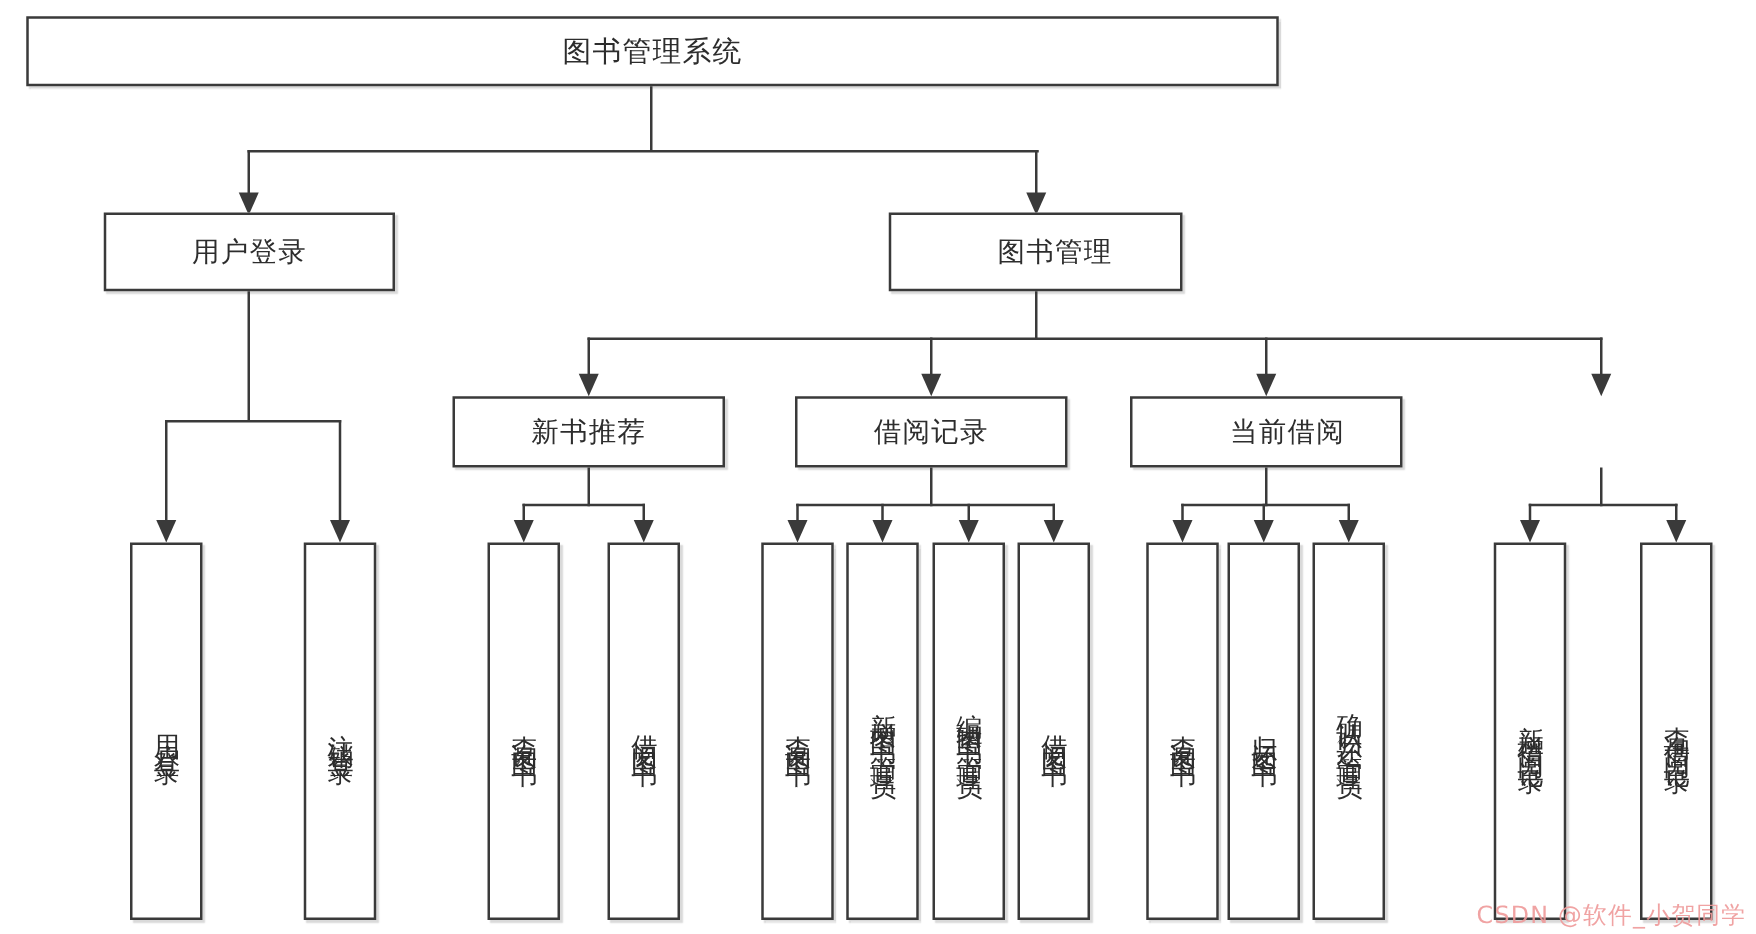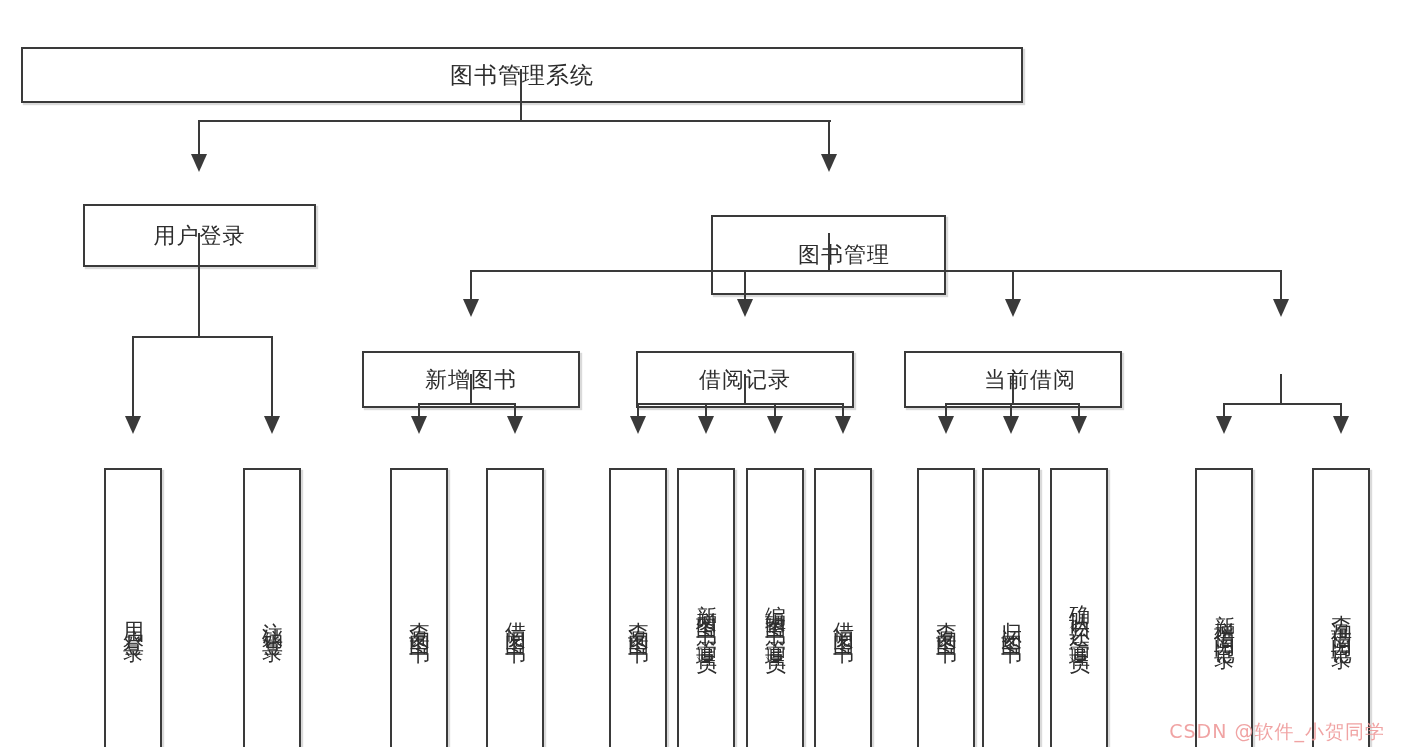--- a/index.html
+++ b/index.html
@@ -22,21 +22,20 @@
 
   .box {
     position: absolute;
     border: 2.5px solid var(--line);
     background: #ffffff;
     color: var(--text);
     display: flex;
     align-items: center;
     justify-content: center;
     box-shadow: 2px 2px 1px rgba(150,150,150,0.35);
-    margin-top: 34px;
   }
 
   .h-label {
     font-size: 22px;
     letter-spacing: 1px;
     white-space: nowrap;
   }
   .root-label { font-size: 23px; }
 
   .leaf .vtext {
@@ -62,21 +61,21 @@
     position: absolute;
     width: 0;
     height: 0;
     border-left: 8px solid transparent;
     border-right: 8px solid transparent;
     border-top: 18px solid var(--line);
   }
 
   .watermark {
     position: absolute;
-    right: 20px;
+    right: 8px;
     bottom: 2px;
     font-size: 19px;
     letter-spacing: 1px;
     color: var(--wm);
     opacity: 0.9;
     white-space: nowrap;
   }
 </style>
 </head>
 <body>
@@ -90,21 +89,21 @@
   <div class="vline" style="left:520px; top:69px; height:51px;"></div>
   <div class="hline" style="left:198px; top:120px; width:633px;"></div>
   <div class="vline" style="left:198px; top:120px; height:36px;"></div>
   <div class="arrow" style="left:191px; top:154px;"></div>
   <div class="vline" style="left:828px; top:120px; height:36px;"></div>
   <div class="arrow" style="left:821px; top:154px;"></div>
 
   <div class="box" style="left:83px; top:170px; width:233px; height:63px;">
     <span class="h-label">用户登录</span>
   </div>
-  <div class="box" style="left:711px; top:181px; width:235px; height:80px;padding-left:31px;">
+  <div class="box" style="left:711px; top:170px; width:235px; height:63px;padding-left:31px;">
     <span class="h-label">图书管理</span>
   </div>
 
   <div class="vline" style="left:198px; top:233px; height:104px;"></div>
   <div class="hline" style="left:132px; top:336px; width:141px;"></div>
   <div class="vline" style="left:132px; top:336px; height:82px;"></div>
   <div class="arrow" style="left:125px; top:416px;"></div>
   <div class="vline" style="left:271px; top:336px; height:82px;"></div>
   <div class="arrow" style="left:264px; top:416px;"></div>
 
@@ -113,21 +112,21 @@
   <div class="vline" style="left:470px; top:270px; height:31px;"></div>
   <div class="arrow" style="left:463px; top:299px;"></div>
   <div class="vline" style="left:744px; top:270px; height:31px;"></div>
   <div class="arrow" style="left:737px; top:299px;"></div>
   <div class="vline" style="left:1012px; top:270px; height:31px;"></div>
   <div class="arrow" style="left:1005px; top:299px;"></div>
   <div class="vline" style="left:1280px; top:270px; height:31px;"></div>
   <div class="arrow" style="left:1273px; top:299px;"></div>
 
   <div class="box" style="left:362px; top:317px; width:218px; height:57px;">
-    <span class="h-label">新增图书</span>
+    <span class="h-label">新书推荐</span>
   </div>
   <div class="box" style="left:636px; top:317px; width:218px; height:57px;">
     <span class="h-label">借阅记录</span>
   </div>
   <div class="box" style="left:904px; top:317px; width:218px; height:57px;padding-left:34px;">
     <span class="h-label">当前借阅</span>
   </div>
 
   <div class="vline" style="left:470px; top:374px; height:31px;"></div>
   <div class="hline" style="left:418px; top:403px; width:98px;"></div>

